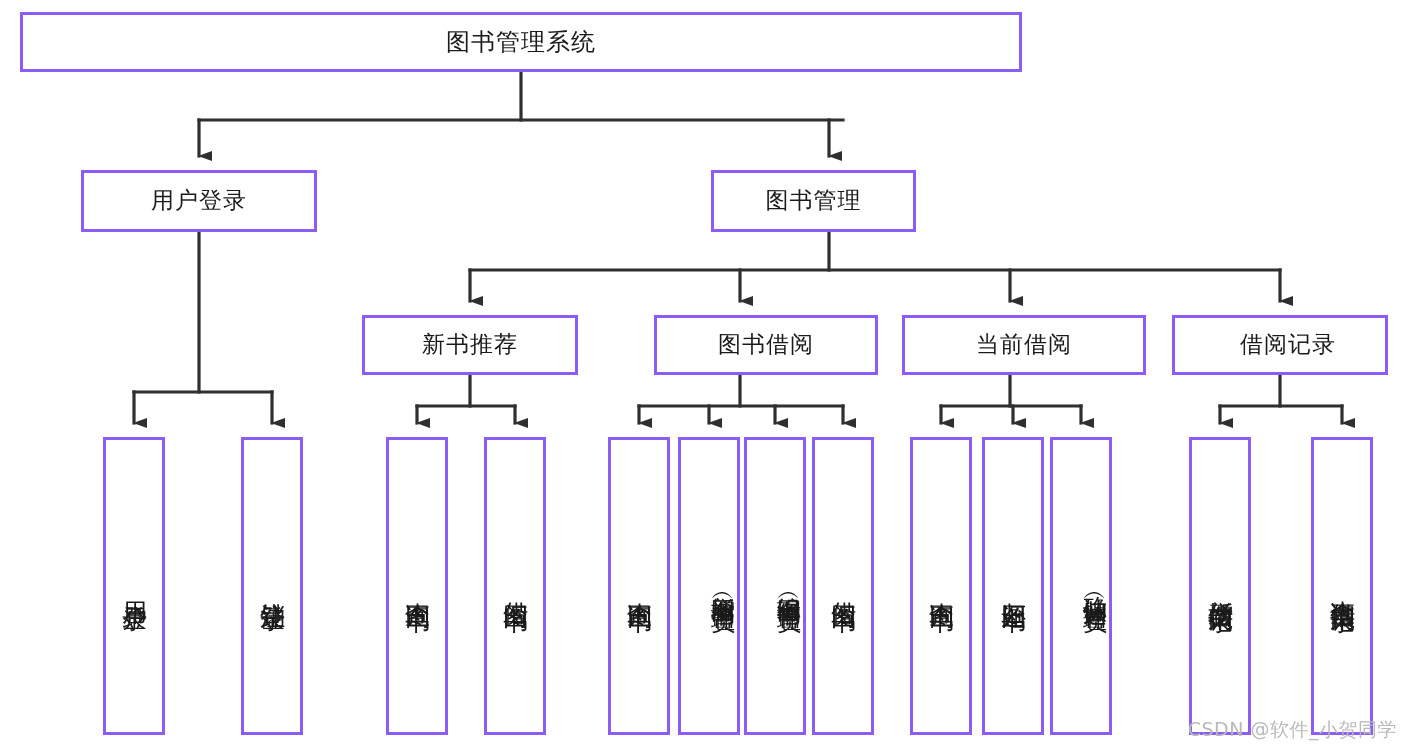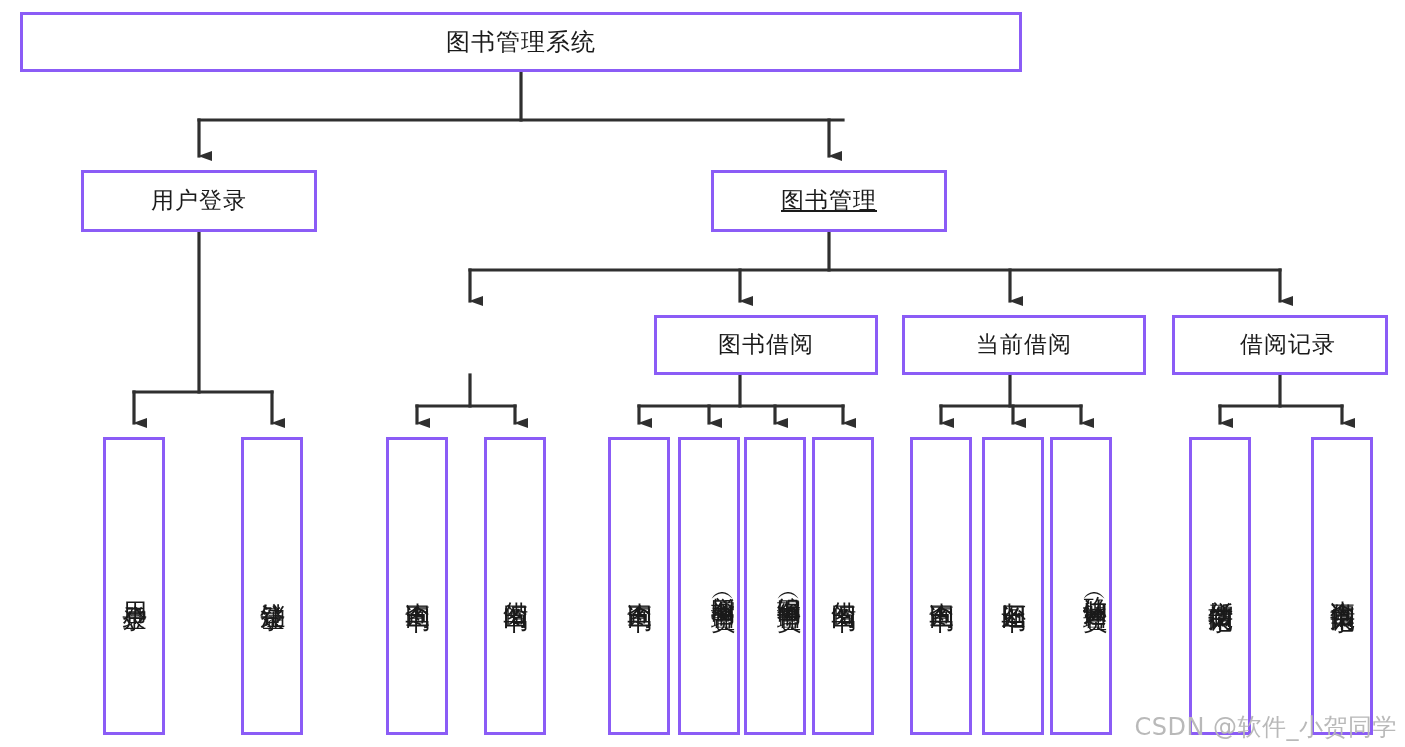--- a/index.html
+++ b/index.html
@@ -55,21 +55,21 @@
     text-orientation: upright;
     display: block;
   }
   .root {
     font-size: 24px;
   }
   #watermark {
     position: absolute;
     right: 8px;
     bottom: 4px;
-    font-size: 24px;
+    font-size: 19px;
     color: #b9b9b9;
     letter-spacing: 0.5px;
     white-space: nowrap;
     font-family: "DejaVu Sans", "Liberation Sans", sans-serif;
   }
 </style>
 </head>
 <body>
 
 <div id="canvas">
@@ -129,24 +129,27 @@
     </g>
   </svg>
 
   <div class="node node-h root" style="left:20px; top:12px; width:1002px; height:60px;">
     <span>图书管理系统</span>
   </div>
 
   <div class="node node-h" style="left:81px; top:170px; width:236px; height:62px;">
     <span>用户登录</span>
   </div>
-  <div class="node node-h" style="left:711px; top:170px; width:236px; height:62px;text-decoration:underline;">
+  <div class="node node-h" style="left:711px; top:170px; width:205px; height:62px;">
     <span>图书管理</span>
   </div>
 
+  <div class="node node-h" style="left:362px; top:315px; width:216px; height:60px;">
+    <span>新书推荐</span>
+  </div>
   <div class="node node-h" style="left:654px; top:315px; width:224px; height:60px;">
     <span>图书借阅</span>
   </div>
   <div class="node node-h" style="left:902px; top:315px; width:244px; height:60px;">
     <span>当前借阅</span>
   </div>
   <div class="node node-h" style="left:1172px; top:315px; width:216px; height:60px;padding-left:16px;">
     <span>借阅记录</span>
   </div>
 

